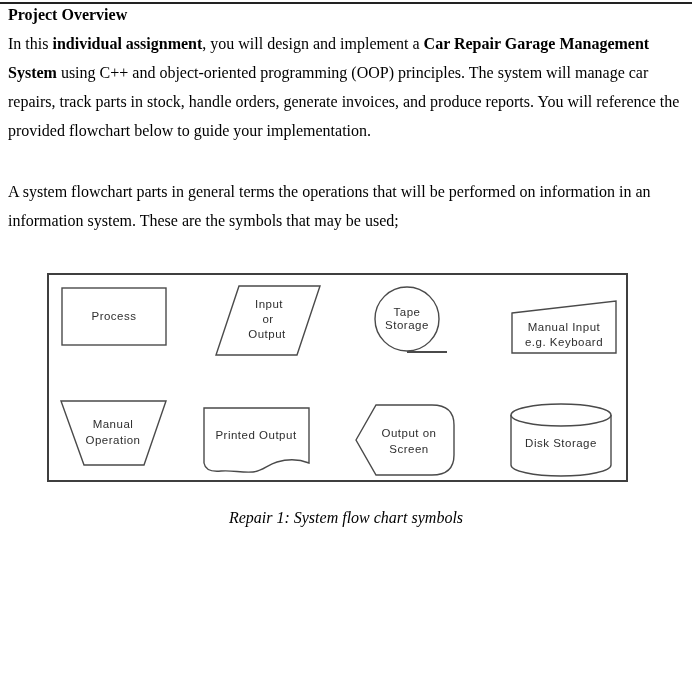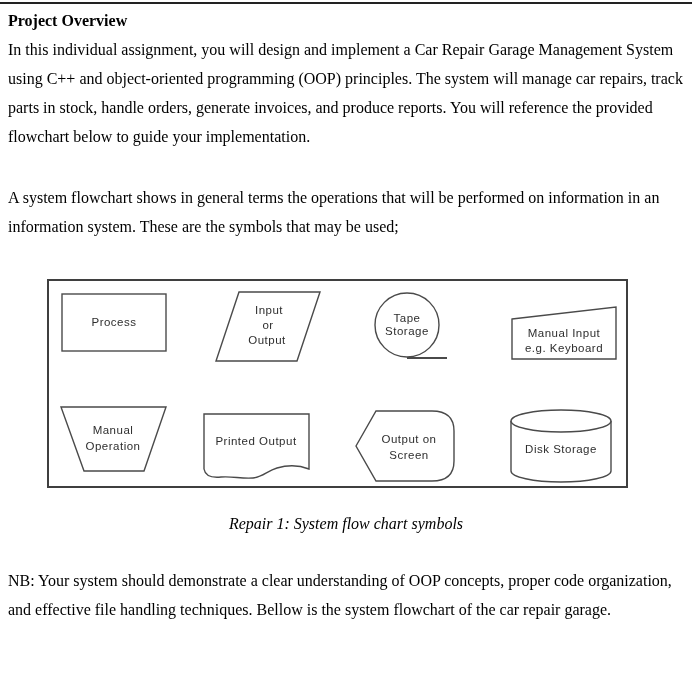--- a/index.html
+++ b/index.html
@@ -12,21 +12,21 @@
     color: #000000;
     overflow: hidden;
   }
   .top-rule {
     position: absolute;
     top: 2px; left: 0; right: 0;
     height: 2px;
     background: #222222;
   }
   .doc {
-    padding: 6px 8px 0 8px;
+    padding: 0 8px 0 8px;
     font-size: 16px;
     line-height: 29px;
   }
   .doc p { margin: 0; }
   .heading { font-weight: bold; }
   .para-flowchart-intro { margin-top: 32px !important; }
   .figure-box {
     box-sizing: border-box;
     margin: 38px 0 0 39px;
     width: 581px;
@@ -34,21 +34,21 @@
     border: 2px solid #3f3f3f;
     background: #ffffff;
   }
   .figure-box svg { display: block; }
   .fig-caption {
     margin-top: 21px !important;
     text-align: center;
     font-style: italic;
   }
   .para-nb { margin-top: 28px !important; }
-  b { font-weight: normal; }
+  b { font-weight: bold; }
   .sym-label {
     font-family: "Liberation Sans", sans-serif;
     font-size: 11.5px;
     letter-spacing: 0.5px;
     fill: #2e2e2e;
   }
   .sym-shape {
     fill: #ffffff;
     stroke: #4a4a4a;
     stroke-width: 1.4;
@@ -63,21 +63,21 @@
 <body>
 
 <div class="page">
   <div class="top-rule"></div>
   <div class="doc">
 
     <p class="heading">Project Overview</p>
 
     <p class="para-intro"><span>In this </span><b>individual assignment</b><span>, you will design and implement a </span><b>Car Repair Garage Management System</b><span> using C++ and object-oriented programming (OOP) principles. The system will manage car repairs, track parts in stock, handle orders, generate invoices, and produce reports. You will reference the provided flowchart below to guide your implementation.</span></p>
 
-    <p class="para-flowchart-intro">A system flowchart shows in general terms the operations that will be performed on information in an information system. These are the symbols that may be used;</p>
+    <p class="para-flowchart-intro">A system flowchart parts in general terms the operations that will be performed on information in an information system. These are the symbols that may be used;</p>
 
     <div class="figure-box">
       <svg width="577" height="205" viewBox="0 0 577 205">
 
         <g>
           <rect class="sym-shape" x="13" y="13" width="104" height="57"></rect>
           <text class="sym-label" x="65" y="45" text-anchor="middle">Process</text>
         </g>
 
         <g>
@@ -121,16 +121,15 @@
           <path class="sym-shape" d="M 462 140 L 462 190 A 50 11 0 0 0 562 190 L 562 140"></path>
           <ellipse class="sym-shape" cx="512" cy="140" rx="50" ry="11"></ellipse>
           <text class="sym-label" x="512" y="172" text-anchor="middle">Disk Storage</text>
         </g>
 
       </svg>
     </div>
 
     <p class="fig-caption">Repair 1: System flow chart symbols</p>
 
-    <p class="para-nb"><b>NB:</b><span> Your system should demonstrate a clear understanding of OOP concepts, proper code organization, and effective file handling techniques. Bellow is the system flowchart of the car repair garage.</span></p>
 
   </div>
 </div>
 
 </body></html>

